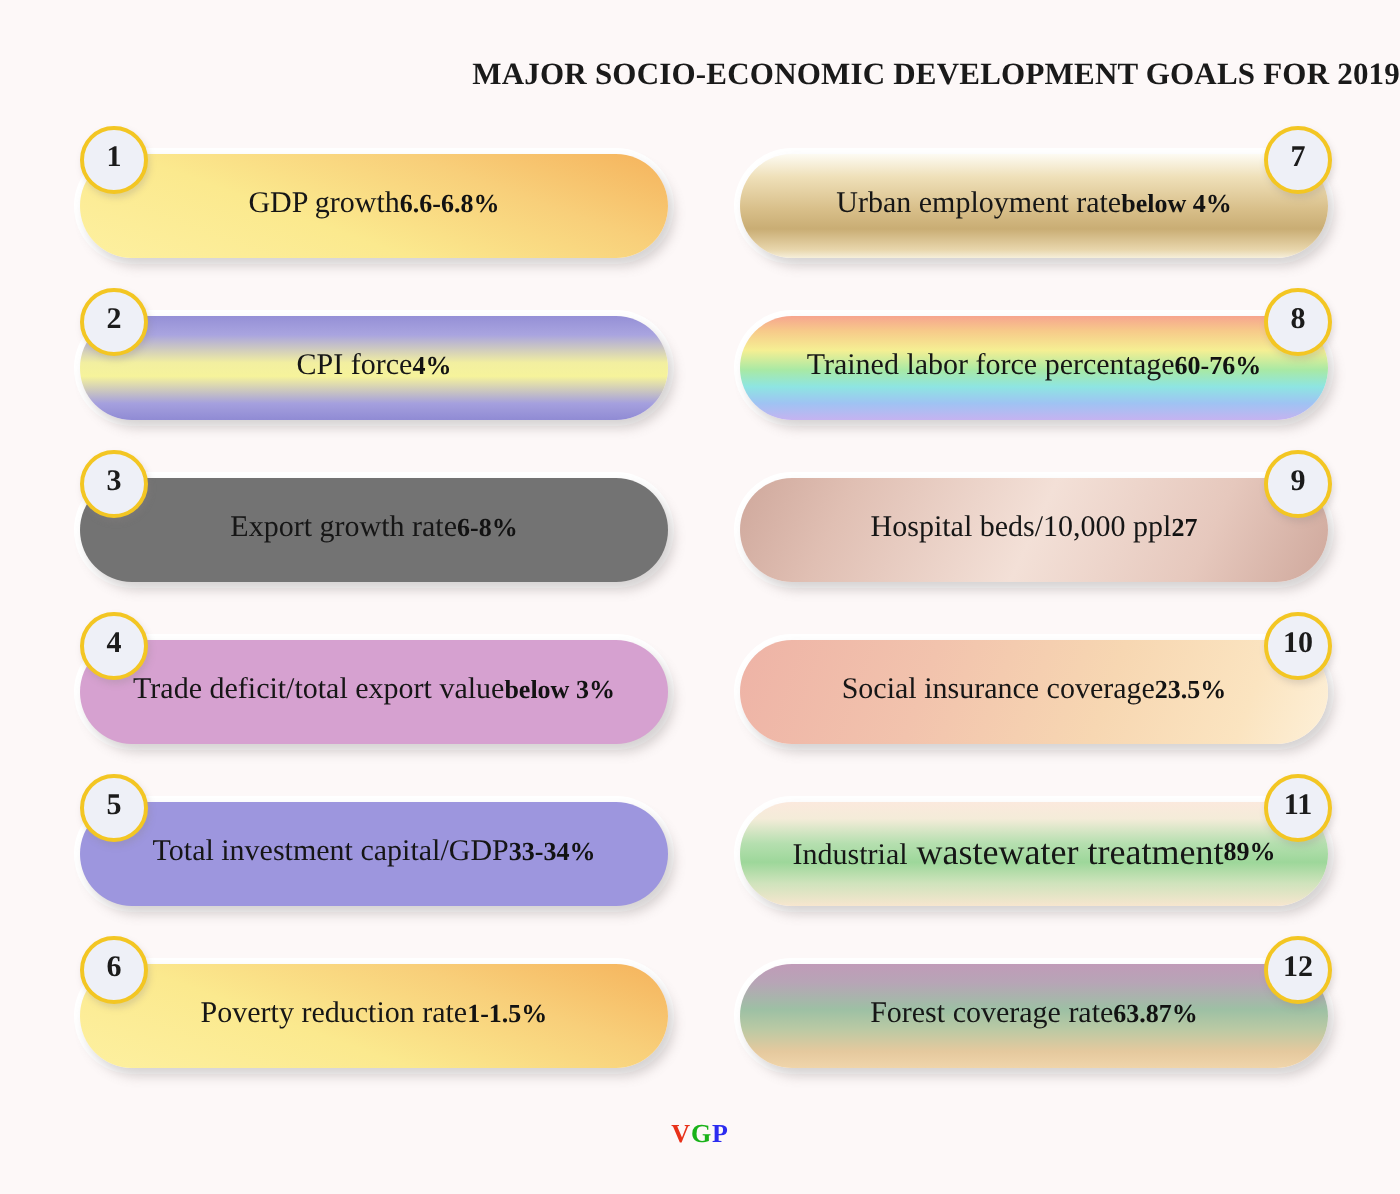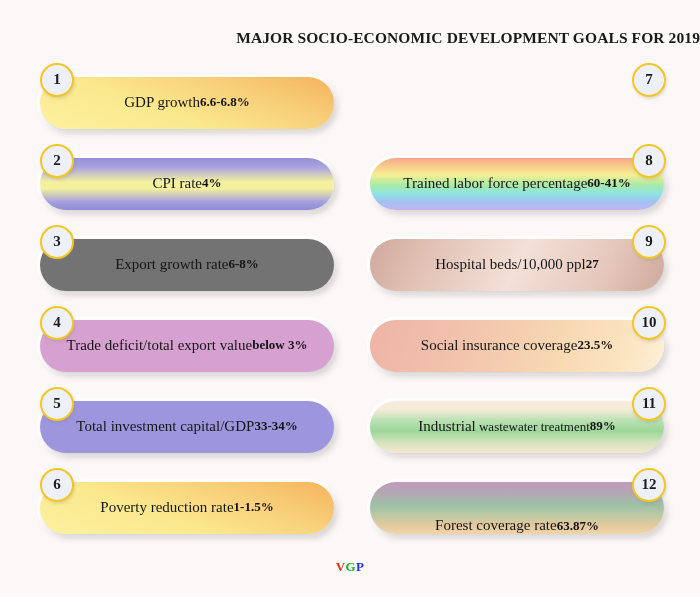--- a/index.html
+++ b/index.html
@@ -72,21 +72,21 @@
 
   .goal-label {
     font-family: "Liberation Serif", serif;
     font-size: 15px;
     color: #161616;
     line-height: 1.12;
     text-align: center;
     white-space: nowrap;
   }
   .goal-label .small {
-    font-size: 13px;
+    font-size: 18px;
   }
 
   .goal-value {
     font-family: "Liberation Serif", serif;
     font-size: 13px;
     font-weight: bold;
     color: #121212;
     line-height: 1.12;
     text-align: center;
     white-space: nowrap;
@@ -140,21 +140,20 @@
     background: linear-gradient(115deg, #cfa89c 0%, #e0bfb3 18%, #f3e0d7 50%, #e6c8bd 78%, #cfa89c 100%);
   }
   .g-pink-peach {
     background: linear-gradient(110deg, #eeb3a6 0%, #f2c3ad 32%, #f7d7b2 62%, #fbe4c0 85%, #fdf0d8 100%);
   }
   .g-cream-green {
     background: linear-gradient(to bottom, #fbe9dd 0%, #f4ecd9 16%, #b5dfaf 40%, #9dd79a 58%, #cfe3bc 78%, #f7e6cf 100%);
   }
   .g-mauve-green-tan {
     background: linear-gradient(to bottom, #c09bb8 0%, #b7a5b6 18%, #9dc0a4 44%, #b9c9a4 62%, #e5c99e 84%, #f0d5ab 100%);
-    align-items: flex-end;
   }
 
   #vgp-logo {
     position: absolute;
     left: 0;
     right: 0;
     bottom: 22px;
     text-align: center;
     font-family: "Liberation Serif", serif;
     font-weight: bold;
@@ -179,21 +178,21 @@
       <div class="goal-item">
         <div class="goal-card g-orange-yellow">
           <div class="goal-label">GDP growth</div>
           <div class="goal-value">6.6-6.8%</div>
         </div>
         <div class="badge left">1</div>
       </div>
 
       <div class="goal-item">
         <div class="goal-card g-purple-yellow-purple">
-          <div class="goal-label">CPI rate</div>
+          <div class="goal-label">CPI force</div>
           <div class="goal-value">4%</div>
         </div>
         <div class="badge left">2</div>
       </div>
 
       <div class="goal-item">
         <div class="goal-card g-solid-periwinkle">
           <div class="goal-label">Export growth rate</div>
           <div class="goal-value">6-8%</div>
         </div>
@@ -221,27 +220,31 @@
           <div class="goal-label">Poverty reduction rate</div>
           <div class="goal-value">1-1.5%</div>
         </div>
         <div class="badge left">6</div>
       </div>
     </div>
 
     <div class="column" id="right-column">
 
       <div class="goal-item">
+        <div class="goal-card g-tan-gold">
+          <div class="goal-label">Urban employment rate</div>
+          <div class="goal-value">below 4%</div>
+        </div>
         <div class="badge right">7</div>
       </div>
 
       <div class="goal-item">
         <div class="goal-card g-rainbow">
           <div class="goal-label">Trained labor force percentage</div>
-          <div class="goal-value">60-41%</div>
+          <div class="goal-value">60-76%</div>
         </div>
         <div class="badge right">8</div>
       </div>
 
       <div class="goal-item">
         <div class="goal-card g-rose">
           <div class="goal-label">Hospital beds/10,000 ppl</div>
           <div class="goal-value">27</div>
         </div>
         <div class="badge right">9</div>

